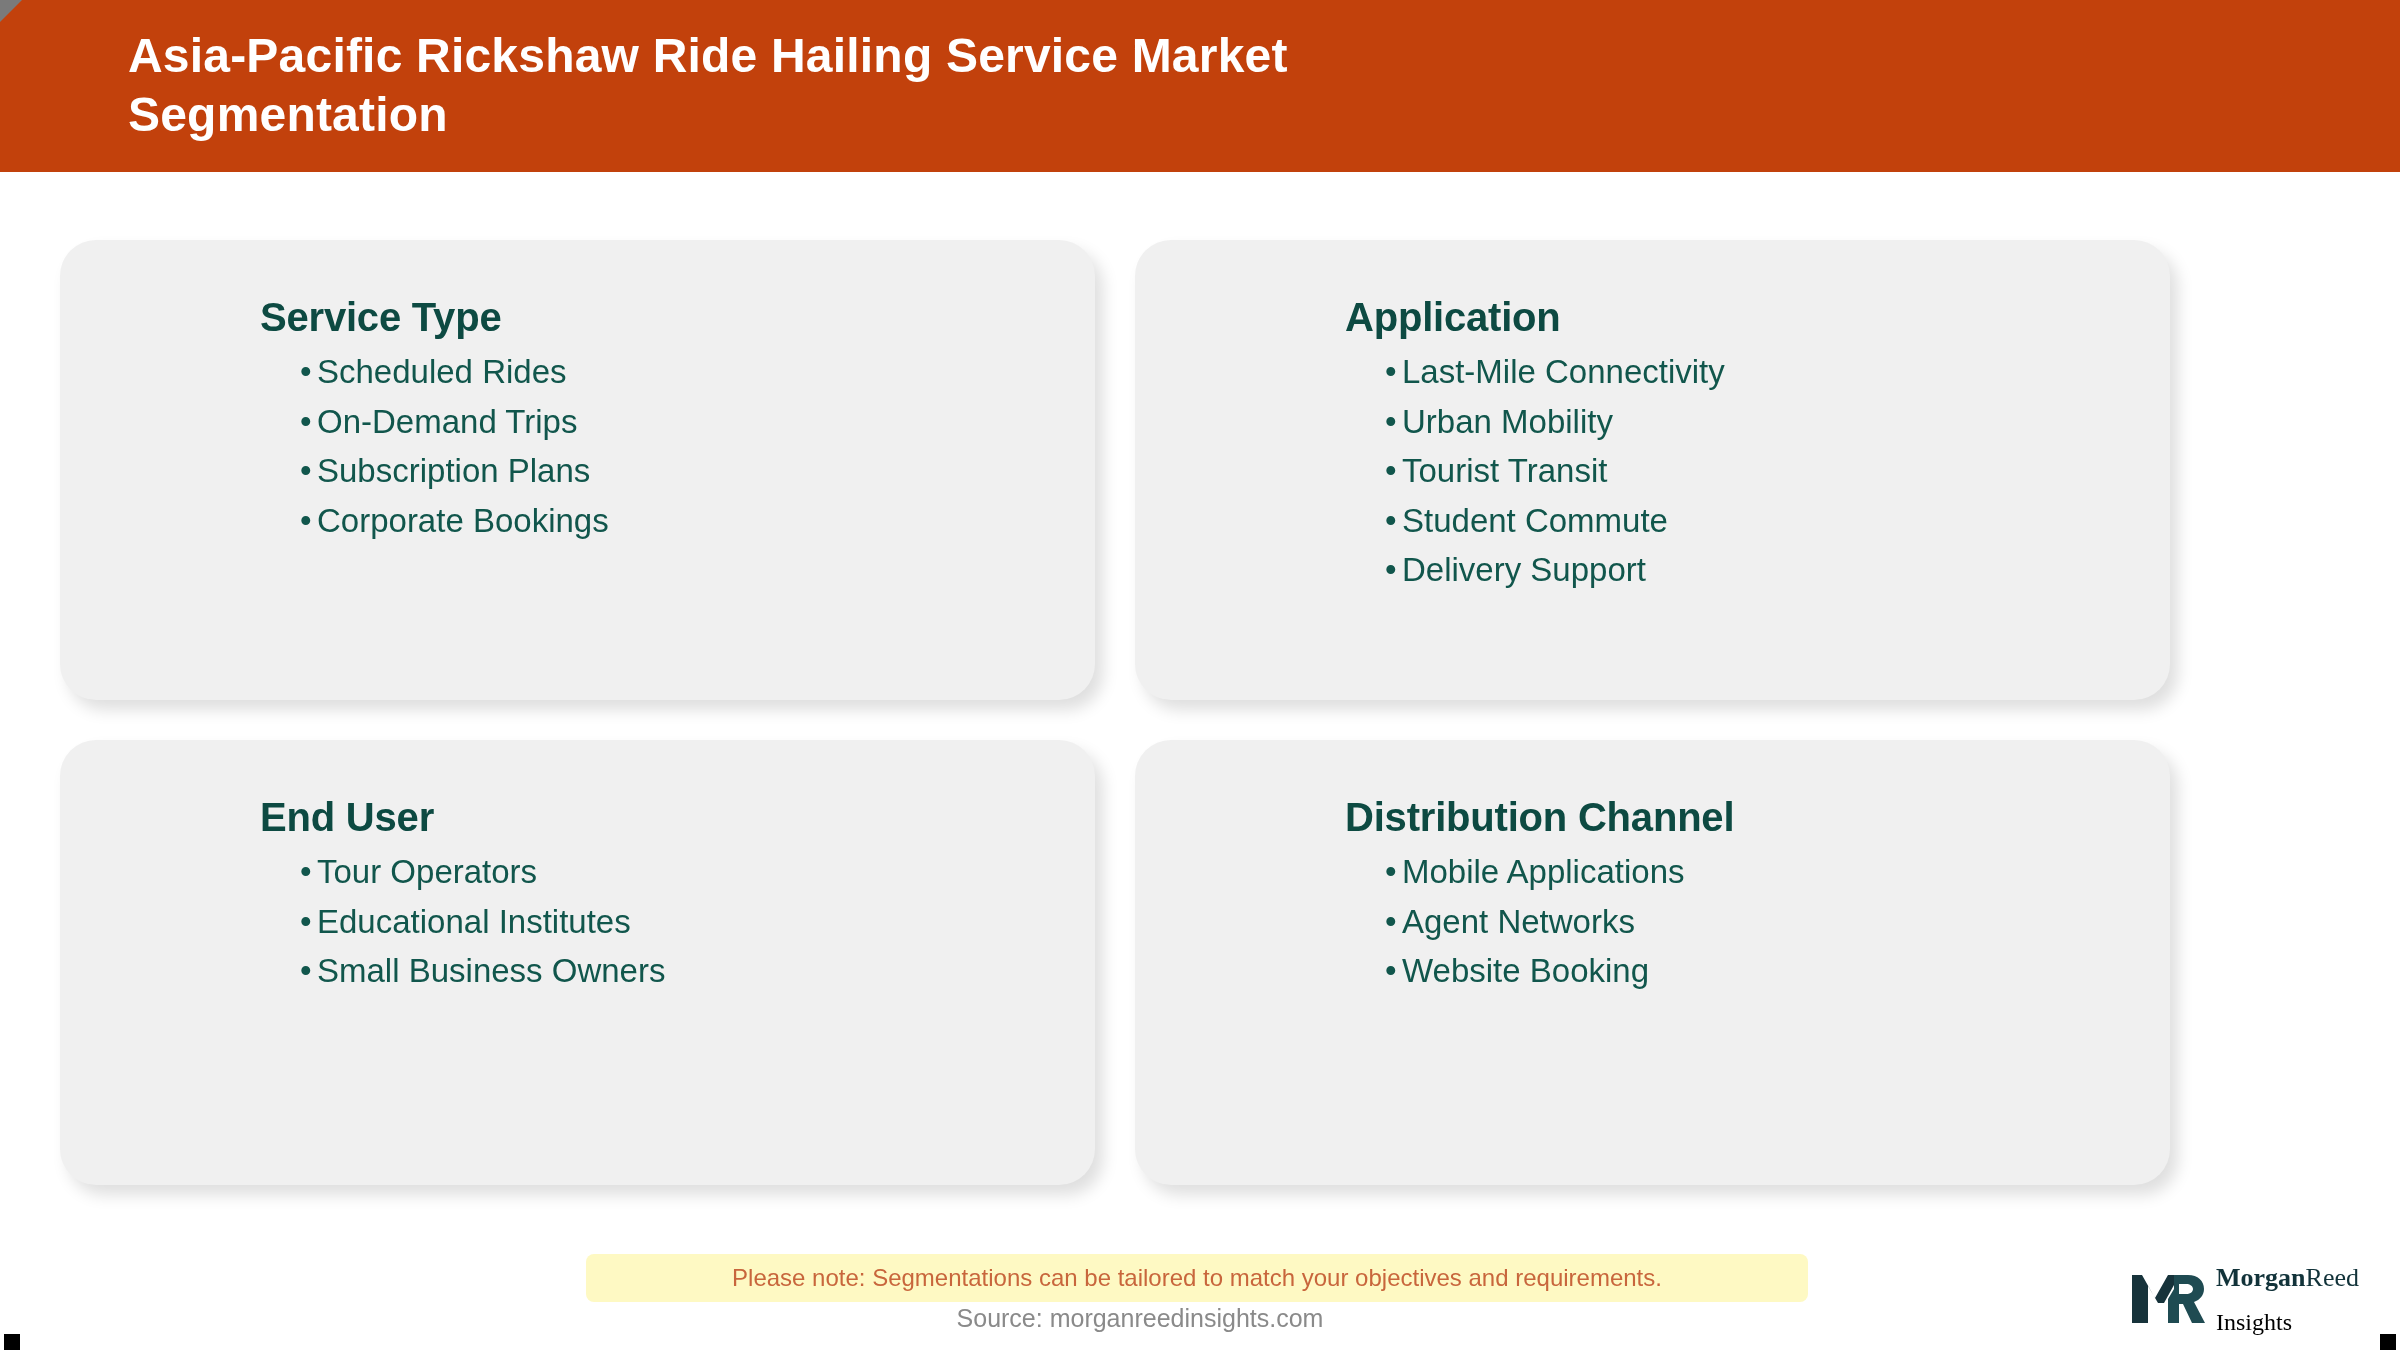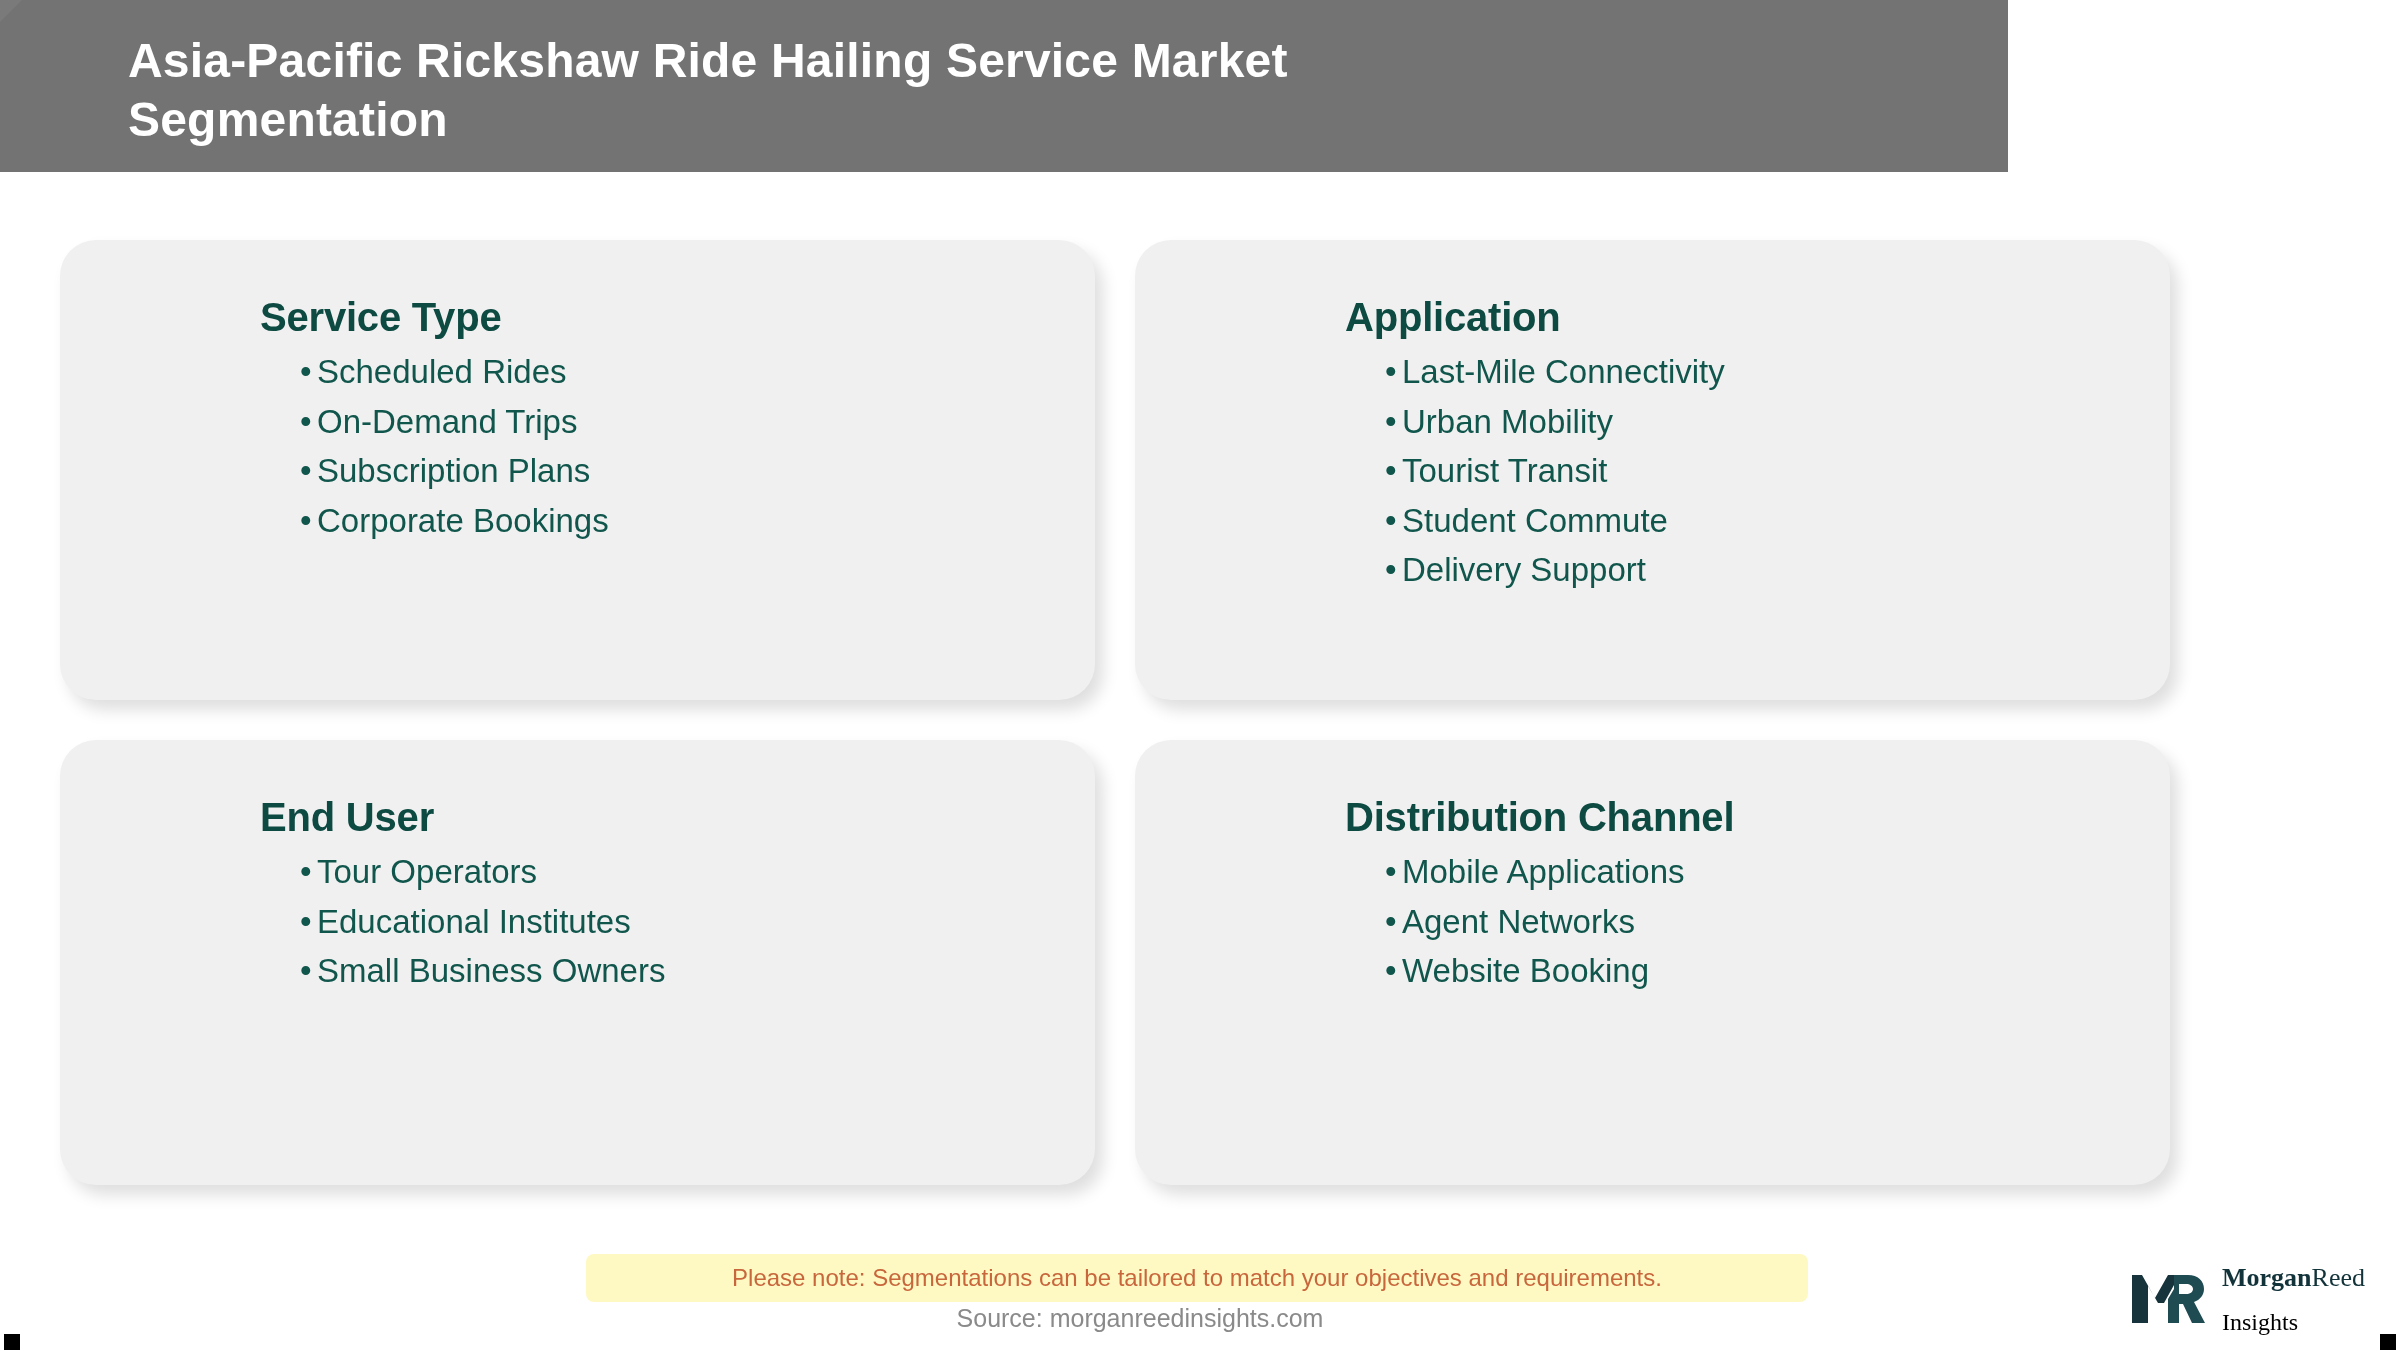--- a/index.html
+++ b/index.html
@@ -13,25 +13,26 @@
     font-family: "Liberation Sans", sans-serif;
     overflow: hidden;
     position: relative;
   }
 
   
   .header {
     position: absolute;
     left: 0;
     top: 0;
-    width: 2008px;
+    width: 2400px;
     height: 172px;
-    background: #737373;
+    background: #c2410c;
     box-sizing: border-box;
     display: flex;
+    align-items: center;
   }
   .header-title {
     color: #ffffff;
     font-size: 48px;
     font-weight: bold;
     line-height: 1.22;
     letter-spacing: 0.2px;
     margin-left: 128px;
     margin-right: 200px;
     max-width: 1420px;
@@ -129,21 +130,21 @@
     line-height: 1;
   }
 
   
   .logo {
     position: absolute;
     left: 2130px;
     top: 1265px;
     display: flex;
     align-items: center;
-    gap: 16px;
+    gap: 10px;
   }
   .logo-mark { flex: 0 0 auto; }
   .logo-words {
     display: flex;
     flex-direction: column;
     line-height: 1.0;
   }
   .logo-line1 {
     font-family: "Liberation Serif", serif;
     font-size: 26px;

